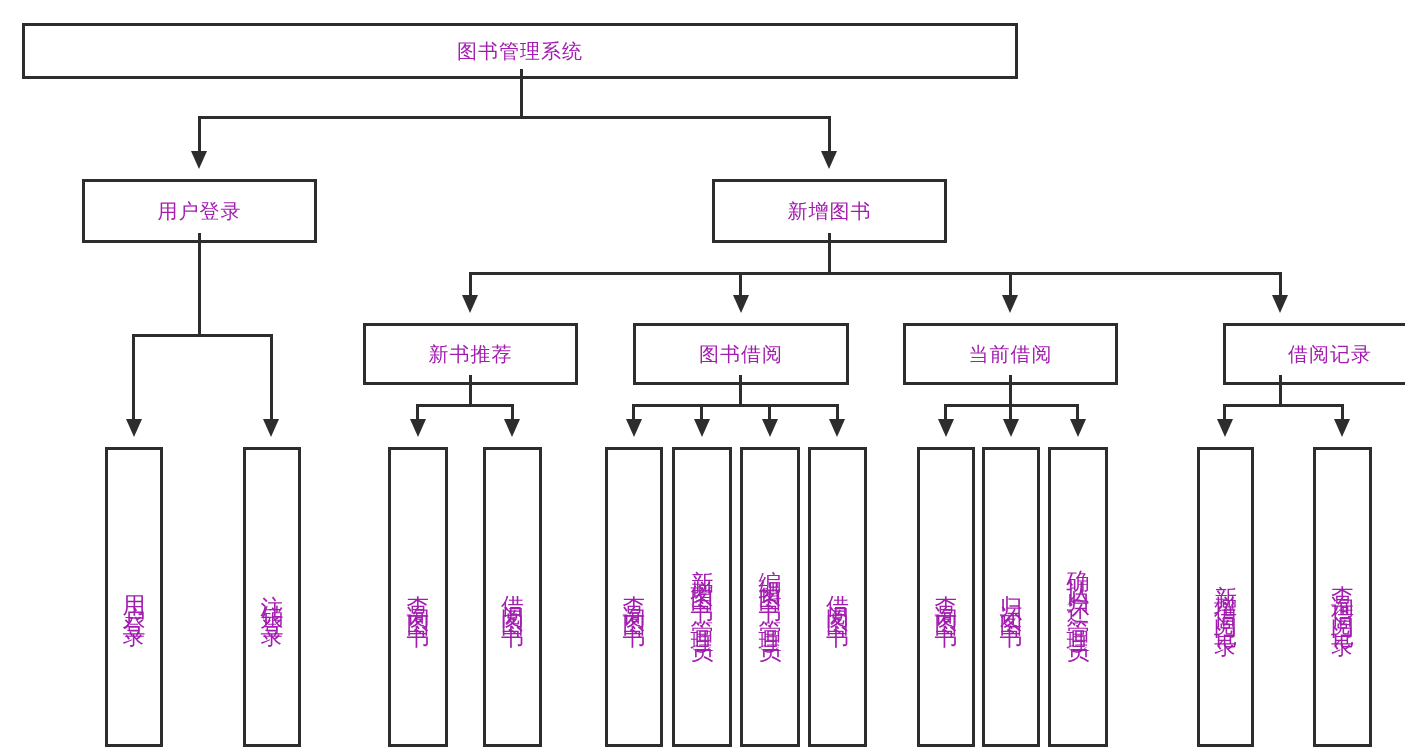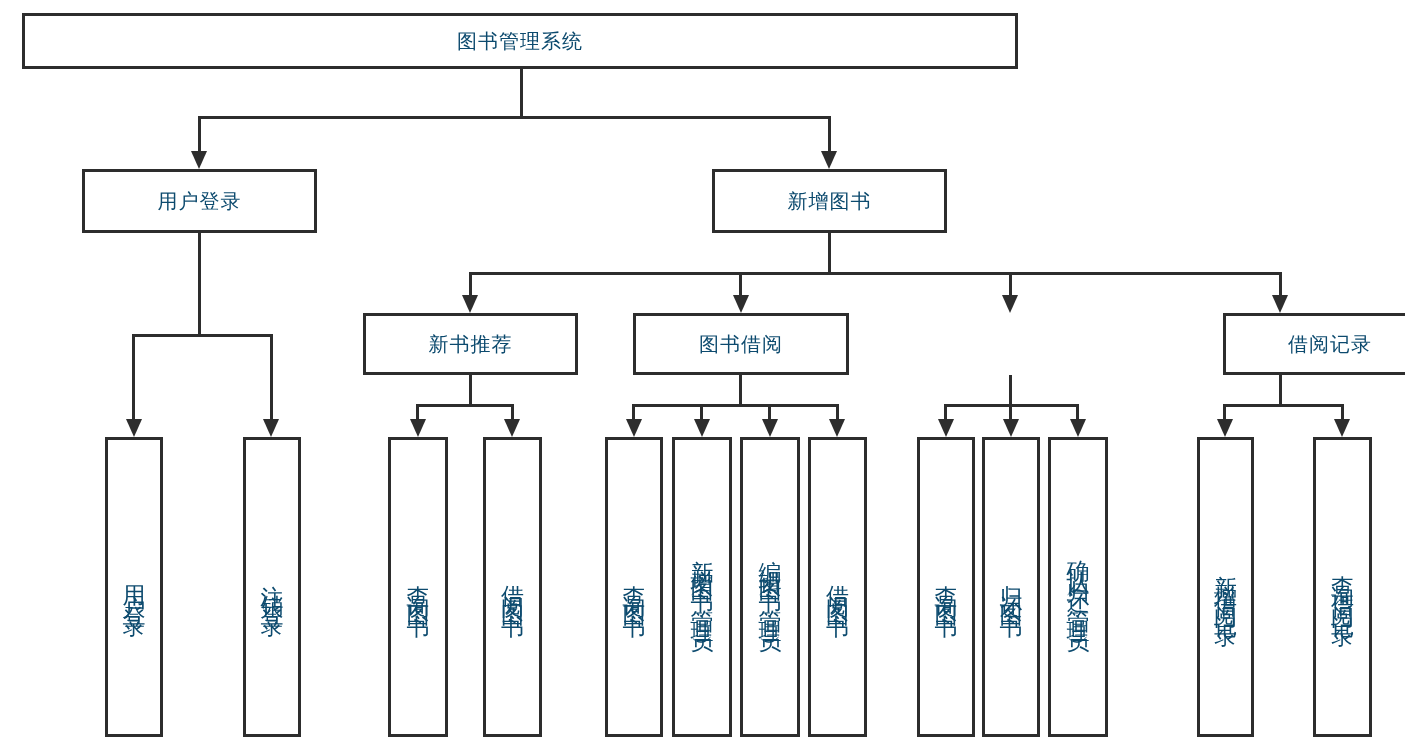--- a/index.html
+++ b/index.html
@@ -11,21 +11,22 @@
     overflow:hidden;
   }
   .box{
     position:absolute;
     box-sizing:border-box;
     border:3px solid #2d2d2d;
     background:#ffffff;
     display:flex;
     align-items:center;
     justify-content:center;
-    color:#0c4a6e;
+    color:#a21caf;
+    margin-top:10px;
   }
   .hbox{font-size:20px;letter-spacing:1px;}
   .root{left:22px;top:13px;width:996px;height:56px;}
   .lvl2{top:169px;height:64px;}
   .lvl3{top:313px;height:62px;}
   .leaf{top:437px;height:300px;}
   .vtext{
     writing-mode:vertical-rl;
     text-orientation:mixed;
     font-size:23px;
@@ -91,20 +92,23 @@
   <div class="vline" style="left:1009px;top:272px;height:25px;"></div>
   <div class="arrow" style="left:1002px;top:295px;"></div>
   <div class="vline" style="left:1279px;top:272px;height:25px;"></div>
   <div class="arrow" style="left:1272px;top:295px;"></div>
 
   <div class="box lvl3 hbox" style="left:363px;width:215px;">
     <span>新书推荐</span>
   </div>
   <div class="box lvl3 hbox" style="left:633px;width:216px;">
     <span>图书借阅</span>
+  </div>
+  <div class="box lvl3 hbox" style="left:903px;width:215px;">
+    <span>当前借阅</span>
   </div>
   <div class="box lvl3 hbox" style="left:1223px;width:214px;">
     <span>借阅记录</span>
   </div>
 
   <div class="vline" style="left:469px;top:375px;height:32px;"></div>
   <div class="hline" style="left:416px;top:404px;width:98px;"></div>
   <div class="vline" style="left:416px;top:404px;height:17px;"></div>
   <div class="arrow" style="left:410px;top:419px;"></div>
   <div class="vline" style="left:511px;top:404px;height:17px;"></div>

